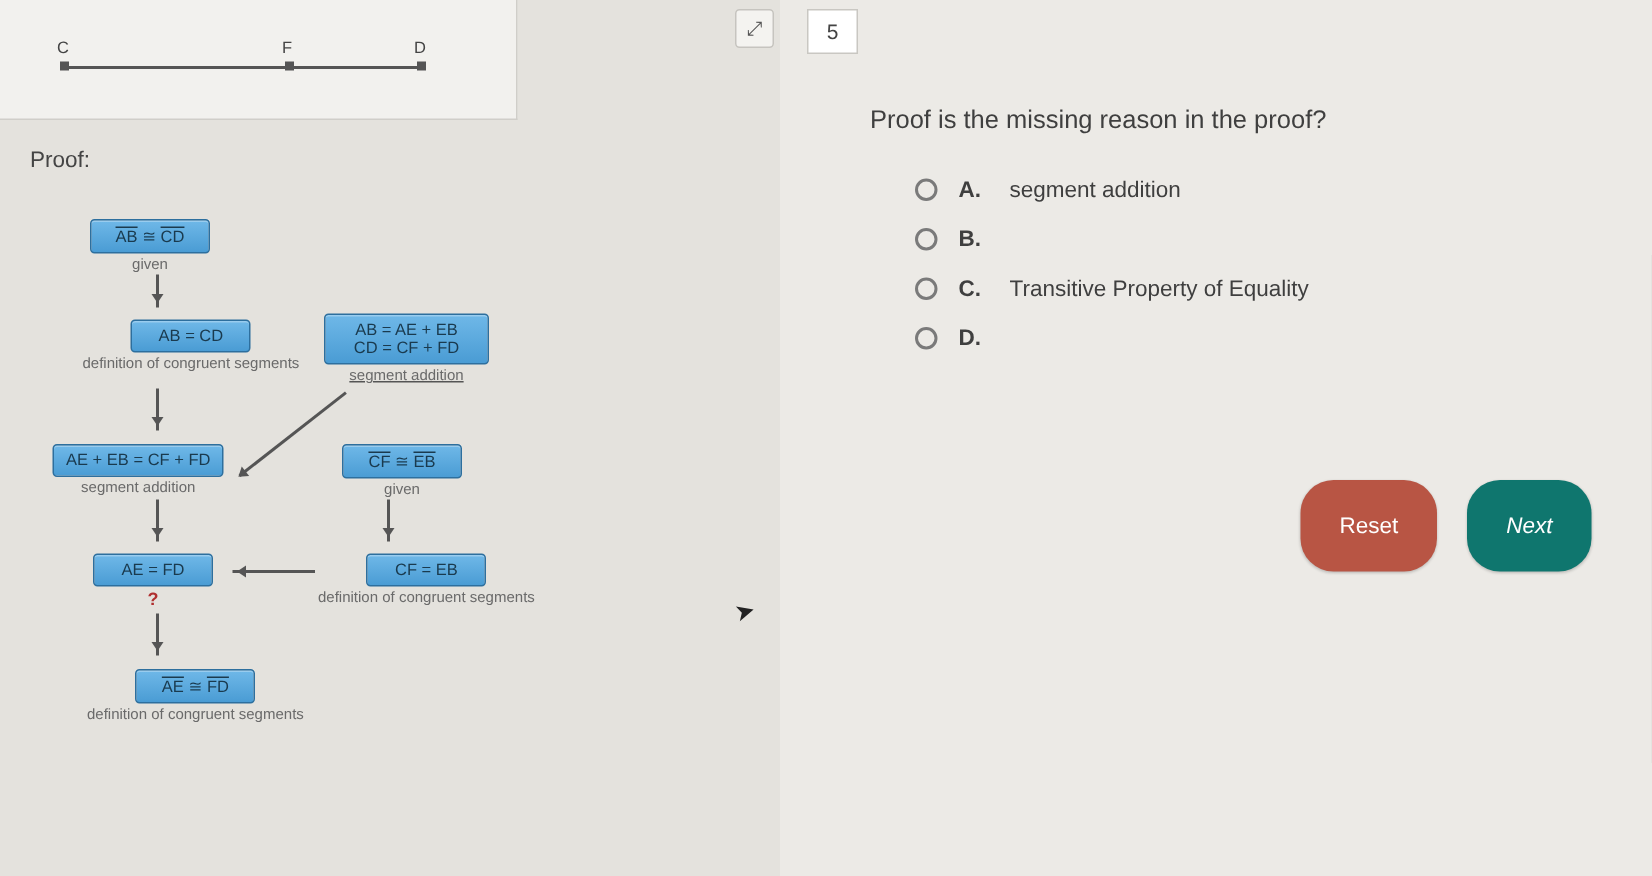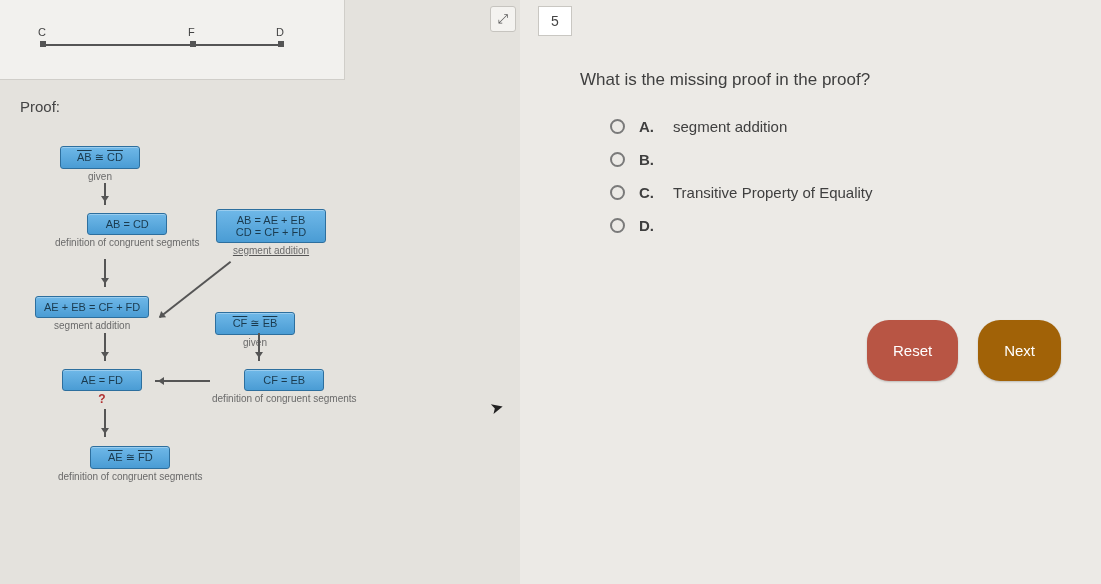--- a/index.html
+++ b/index.html
@@ -98,21 +98,21 @@
     margin-right:14px; flex-shrink:0;
   }
   .opt-letter { font-weight:bold; margin-right:14px; width:20px; }
   .btnrow { position:absolute; right:40px; top:320px; display:flex; gap:20px;}
   .btn {
     padding: 22px 26px; border-radius: 22px; color:#fff; font-size:15px;
     border:none; cursor:pointer;
     box-shadow: 0 1px 2px rgba(0,0,0,.2);
   }
   .btn.reset { background:#b85544; }
-  .btn.next  { background:#a16207; }
+  .btn.next  { background:#0f766e;font-style:italic; }
 
   .cursor-arrow {
     position:absolute; left:490px; top:398px; font-size:16px; color:#222;
     transform: rotate(-15deg);
   }
 
   .ol { text-decoration: overline; }
 </style>
 </head>
 <body>
@@ -154,21 +154,21 @@
       </div>
 
       <div class="arrow-diag" style="right:290px; top:130px; width:90px; transform:rotate(-38deg);"></div>
 
       <div class="node" style="left:35px; top:165px;">
         <span class="chip wide">AE + EB = CF + FD</span>
         <span class="reason">segment addition</span>
       </div>
       <div class="arrow-v" style="left:104px; top:202px; height:28px;"></div>
 
-      <div class="node" style="left:215px; top:165px;margin-top:16px;">
+      <div class="node" style="left:228px; top:165px;">
         <span class="chip"><span class="ol">CF</span> ≅ <span class="ol">EB</span></span>
         <span class="reason">given</span>
       </div>
       <div class="arrow-v" style="left:258px; top:202px; height:28px;"></div>
 
       <div class="node" style="left:62px; top:238px;">
         <span class="chip">AE = FD</span>
         <span class="reason q">?</span>
       </div>
       <div class="arrow-v" style="left:104px; top:278px; height:28px;"></div>
@@ -188,21 +188,21 @@
     </div>
   </div>
 
   <div class="right-panel">
     <div class="expand-btn">
       <span>⤢</span>
     </div>
     <div class="qnum">5</div>
 
     <div class="question">
-      <div class="qtext">What is the missing proof in the proof?</div>
+      <div class="qtext">Proof is the missing reason in the proof?</div>
       <div class="options">
         <div class="opt">
           <span class="radio"></span>
           <span class="opt-letter">A.</span>
           <span>segment addition</span>
         </div>
         <div class="opt">
           <span class="radio"></span>
           <span class="opt-letter">B.</span>
         </div>

